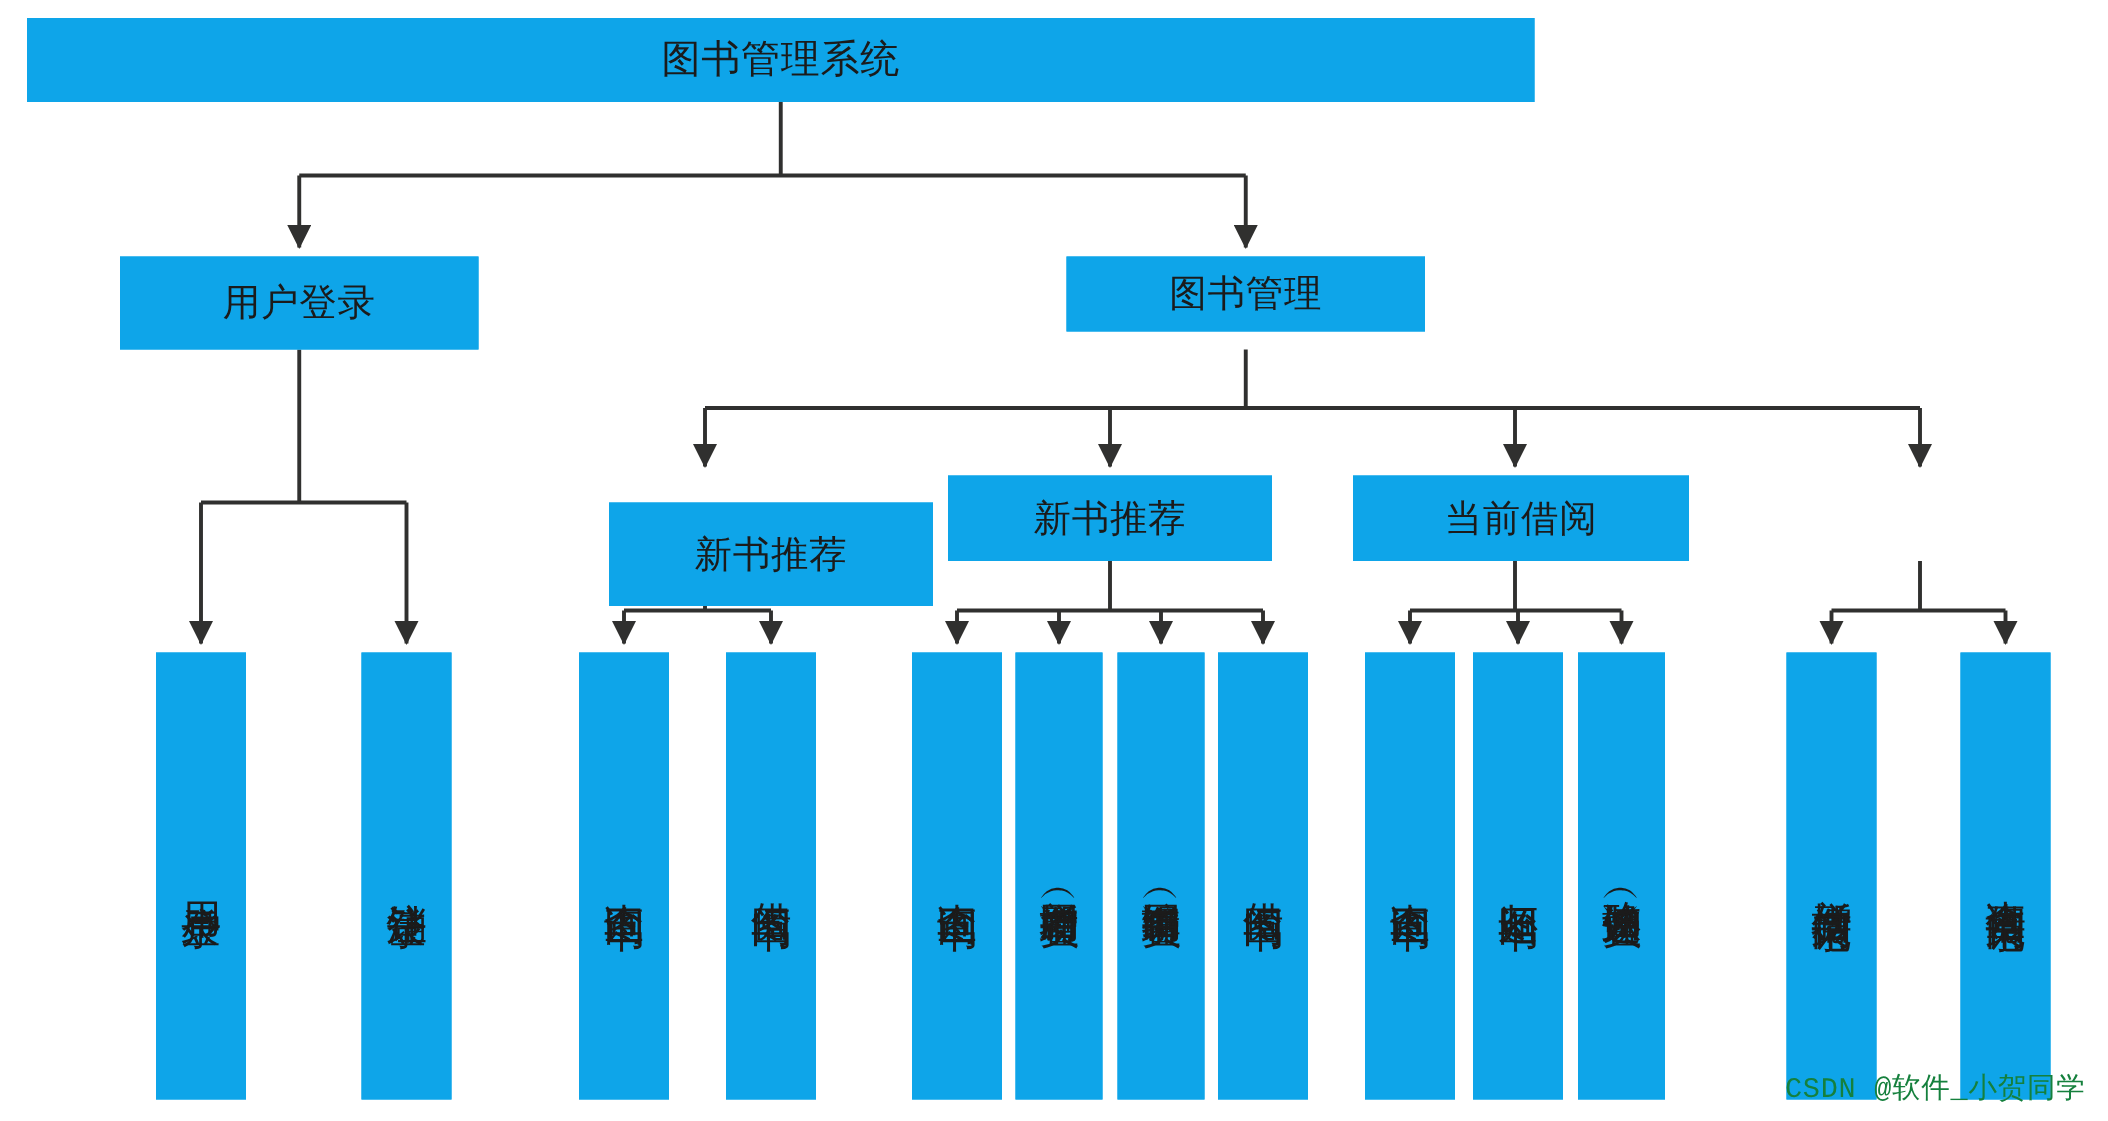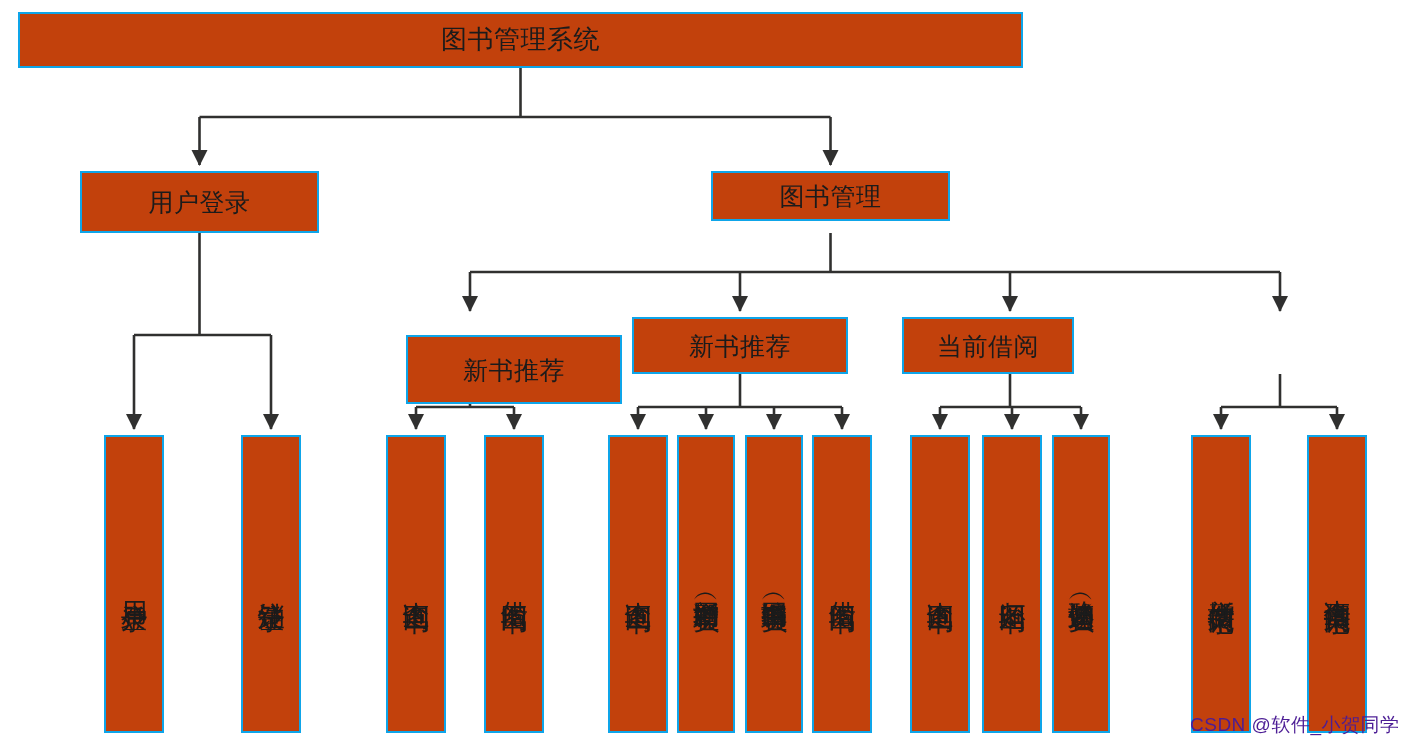--- a/index.html
+++ b/index.html
@@ -20,21 +20,21 @@
   #svg-layer {
     position: absolute;
     left: 0;
     top: 0;
     width: 1405px;
     height: 747px;
   }
   .node {
     position: absolute;
     box-sizing: border-box;
-    background: #c2410c;
+    background: #0ea5e9;
     border: 2px solid #0ea5e9;
     display: flex;
     align-items: center;
     justify-content: center;
     color: #1b1b1b;
   }
   .node-label {
     display: block;
     text-align: center;
     line-height: 1.12;
@@ -61,24 +61,25 @@
     letter-spacing: 2px;
     max-height: 100%;
   }
   .node.vert.narrow .node-label {
     font-size: 26px;
     letter-spacing: 1px;
   }
   .watermark {
     position: absolute;
     font-size: 19px;
-    color: #4c1d95;
+    color: #15803d;
     white-space: nowrap;
     letter-spacing: 0.5px;
     pointer-events: none;
+    font-family: Liberation Mono, monospace;
   }
 </style>
 </head>
 <body>
 
 <div id="canvas">
 
   <svg id="svg-layer" viewBox="0 0 1405 747" xmlns="http://www.w3.org/2000/svg">
     <defs>
       <marker id="arrow" viewBox="0 0 10 10" refX="9.4" refY="5" markerWidth="6.2" markerHeight="6.2" orient="auto-start-reverse">
@@ -139,21 +140,21 @@
   <div class="node horiz" style="left:711px;top:171px;width:239px;height:50px;">
     <span class="node-label">图书管理</span>
   </div>
 
   <div class="node horiz" style="left:362px;top:335px;width:216px;height:69px;margin-left:44px;">
     <span class="node-label">新书推荐</span>
   </div>
   <div class="node horiz" style="left:632px;top:317px;width:216px;height:57px;">
     <span class="node-label">新书推荐</span>
   </div>
-  <div class="node horiz" style="left:902px;top:317px;width:172px;height:57px;">
+  <div class="node horiz" style="left:902px;top:317px;width:224px;height:57px;">
     <span class="node-label">当前借阅</span>
   </div>
 
   <div class="node vert" style="left:104px;top:435px;width:60px;height:298px;">
     <span class="node-label">用户登录</span>
   </div>
   <div class="node vert" style="left:241px;top:435px;width:60px;height:298px;">
     <span class="node-label">注销登录</span>
   </div>
 

